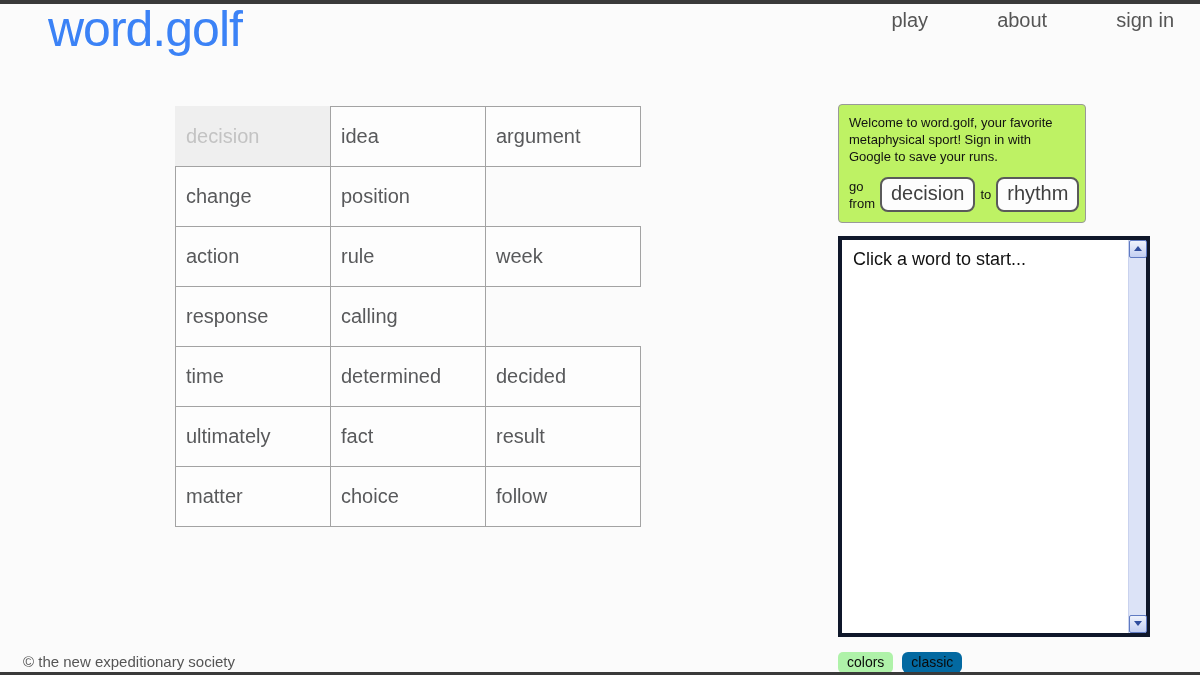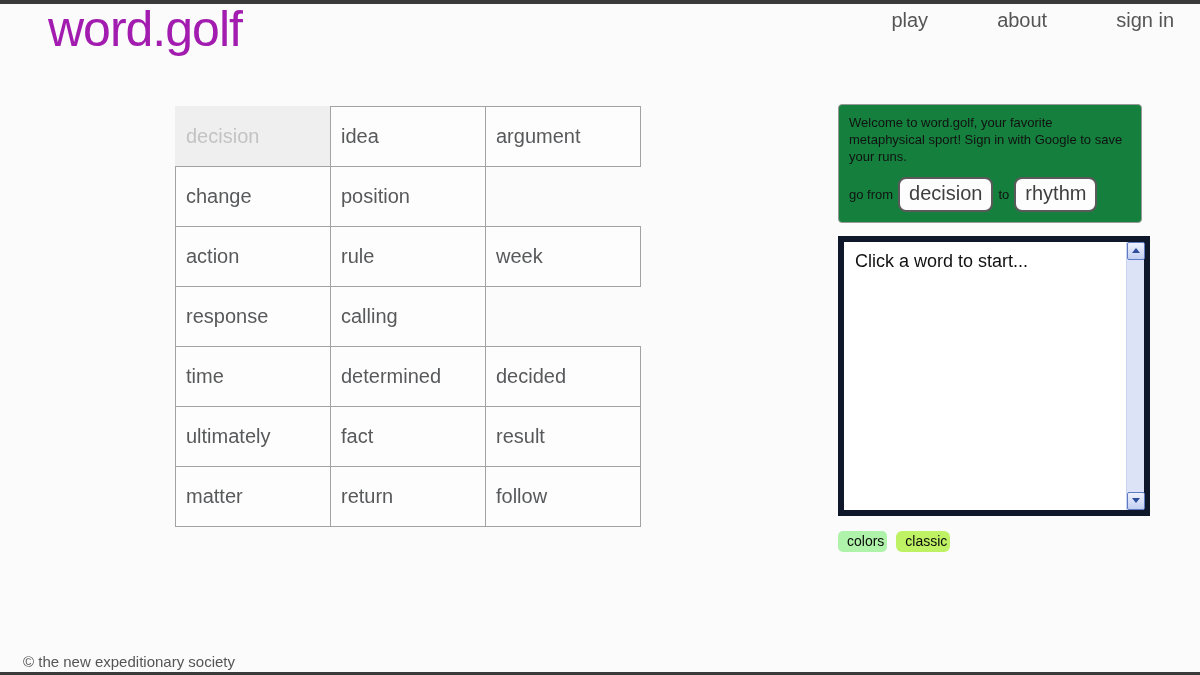--- a/index.html
+++ b/index.html
@@ -10,21 +10,21 @@
     font-family:"Liberation Sans", sans-serif;
     overflow:hidden;
   }
   .edge-bar { position:absolute; left:0; width:1200px; background:#3a3a3a; }
   .edge-bar.top { top:0; height:4px; }
   .edge-bar.bottom { bottom:0; height:3px; }
 
   
   .logo {
     position:absolute; left:48px; top:0px;
-    font-size:50px; color:#a21caf; letter-spacing:-1px;text-align:right;
+    font-size:50px; color:#3b82f6; letter-spacing:-1px;text-align:right;
   }
   .nav {
     position:absolute; top:9px; right:26px;
     display:flex; gap:69px;
   }
   .nav a { font-size:20px; color:#555; text-decoration:none; cursor:pointer; }
 
   
   .grid { position:absolute; left:175px; top:106px; }
   .grid .row { display:flex; }
@@ -39,42 +39,42 @@
     cursor:pointer;
   }
   .cell + .cell { margin-left:-1px; }
   .cell.disabled {
     border-color:#efefef; background:#efefef; color:#c3c3c3; cursor:default;
   }
 
   
   .panel { position:absolute; left:838px; top:104px; width:312px; }
   .welcome-box {
-    width:304px; min-height:110px;
+    width:248px; min-height:110px;
     border:1px solid #999; border-radius:4px;
-    background:#15803d;
+    background:#bef264;
     padding:9px 10px 10px 10px;
     font-size:13px; color:#111; line-height:1.32;
   }
   .goal-line {
     margin-top:12px;
     display:flex; align-items:center; gap:5px;
     font-size:13px; color:#111;
   }
   .word-pill {
     border:2px solid #5a5a5a; border-radius:8px;
     background:#fdfdfd;
     padding:1px 9px 3px 9px;
     font-size:20px; color:#3f3f3f;
   }
   .log-box {
     position:relative;
     margin-top:13px;
-    width:312px; height:280px;
-    border:6px solid #0f172a;
+    width:312px; height:401px;
+    border:4px solid #0f172a;
     background:#fff;
   }
   .log-text {
     position:absolute; left:11px; top:9px; right:26px;
     font-size:18px; color:#111;
   }
   .scrollbar {
     position:absolute; top:0; right:0; bottom:0; width:18px;
     background:#dce3f7;
     border-left:1px solid #c9d2ee;
@@ -93,21 +93,21 @@
     border-left:4px solid transparent; border-right:4px solid transparent;
     border-bottom:5px solid #2f4d9e;
   }
   .tri-down {
     width:0; height:0;
     border-left:4px solid transparent; border-right:4px solid transparent;
     border-top:5px solid #2f4d9e;
   }
   .badges { margin-top:15px; display:flex; gap:9px; }
   .badge {
-    border-radius:5px; padding:2px 3px 3px 9px;
+    border-radius:5px; padding:2px 9px 3px 9px;
     font-size:14px; color:#0a0a0a; cursor:pointer;
   }
 
   .footer {
     position:absolute; left:23px; top:653px;
     font-size:15px; color:#555;
   }
 </style>
 </head>
 <body>
@@ -146,21 +146,21 @@
     <div class="cell">determined</div>
     <div class="cell">decided</div>
   </div>
   <div class="row">
     <div class="cell">ultimately</div>
     <div class="cell">fact</div>
     <div class="cell">result</div>
   </div>
   <div class="row">
     <div class="cell">matter</div>
-    <div class="cell">return</div>
+    <div class="cell">choice</div>
     <div class="cell">follow</div>
   </div>
 </div>
 
 <div class="panel">
   <div class="welcome-box">
     <div>Welcome to word.golf, your favorite metaphysical sport! Sign in with Google to save your runs.</div>
     <div class="goal-line">
       <span>go from</span>
       <span class="word-pill">decision</span>
@@ -176,19 +176,19 @@
         <div class="tri-up"></div>
       </div>
       <div class="scroll-btn down">
         <div class="tri-down"></div>
       </div>
     </div>
   </div>
 
   <div class="badges">
     <span class="badge" style="background: rgb(175, 242, 169);">colors</span>
-    <span class="badge" style="background: #bef264; border-radius: 6px;">classic</span>
+    <span class="badge" style="background: #0369a1; border-radius: 6px;">classic</span>
   </div>
 </div>
 
 <div class="footer">© the new expeditionary society</div>
 
 <div class="edge-bar bottom"></div>
 
 </body></html>

